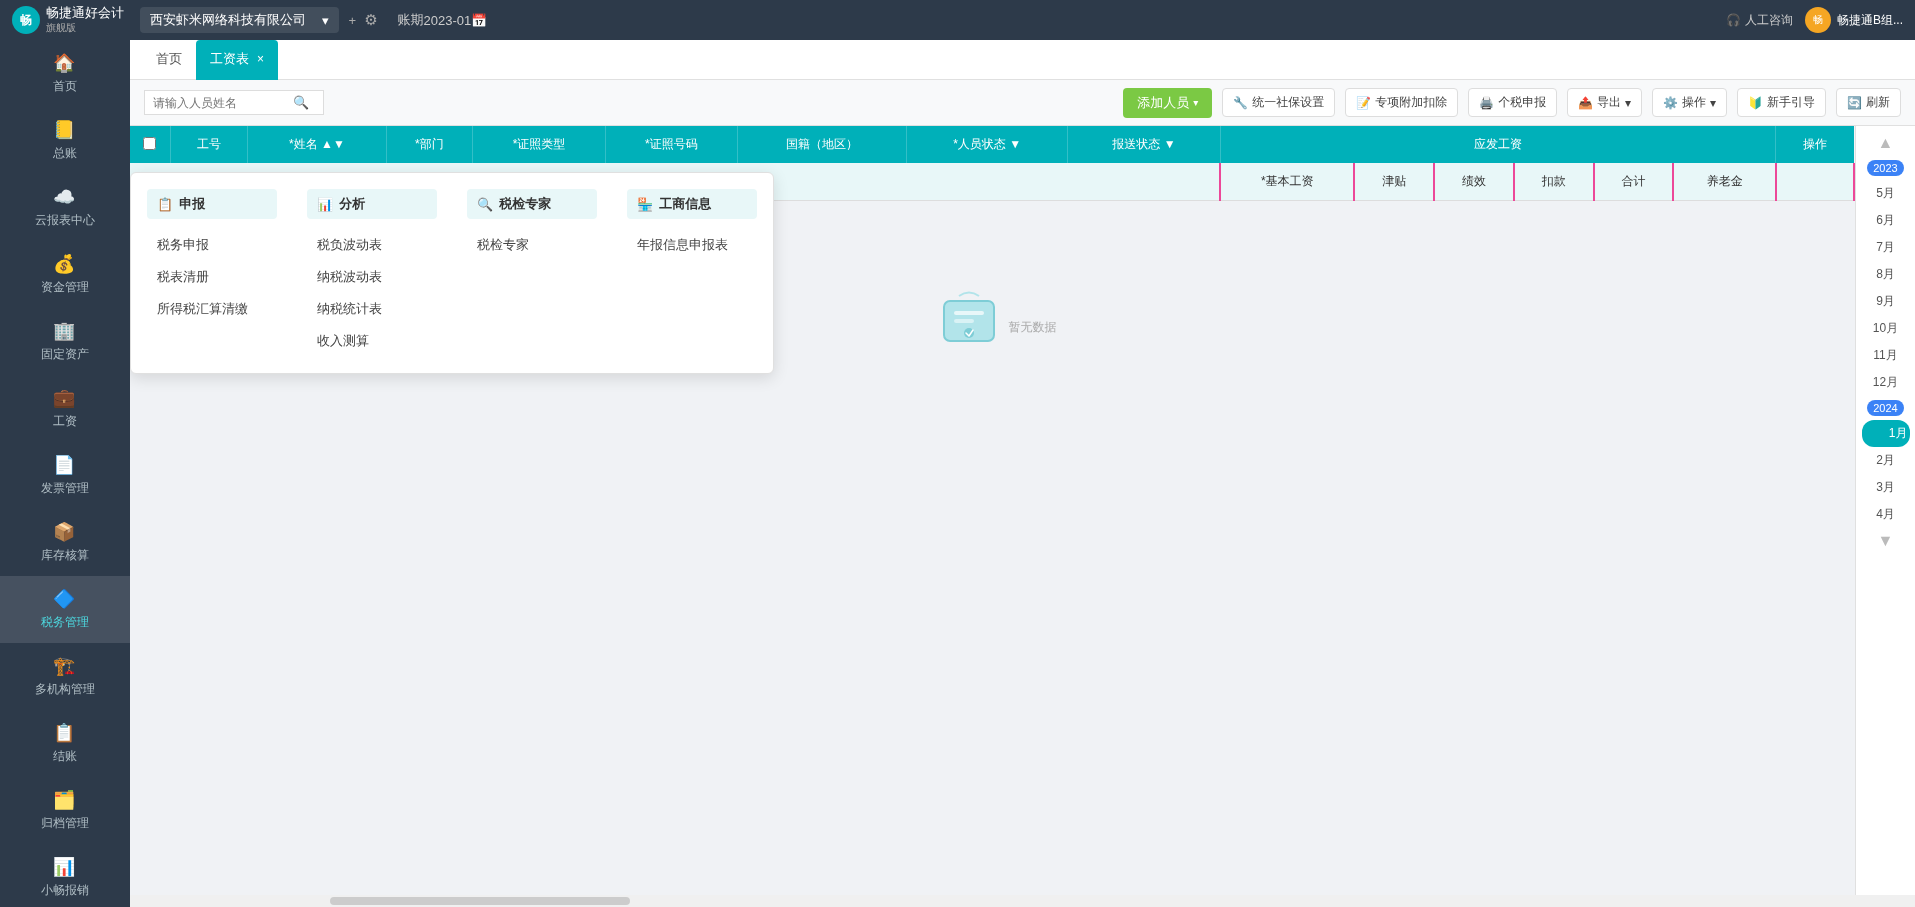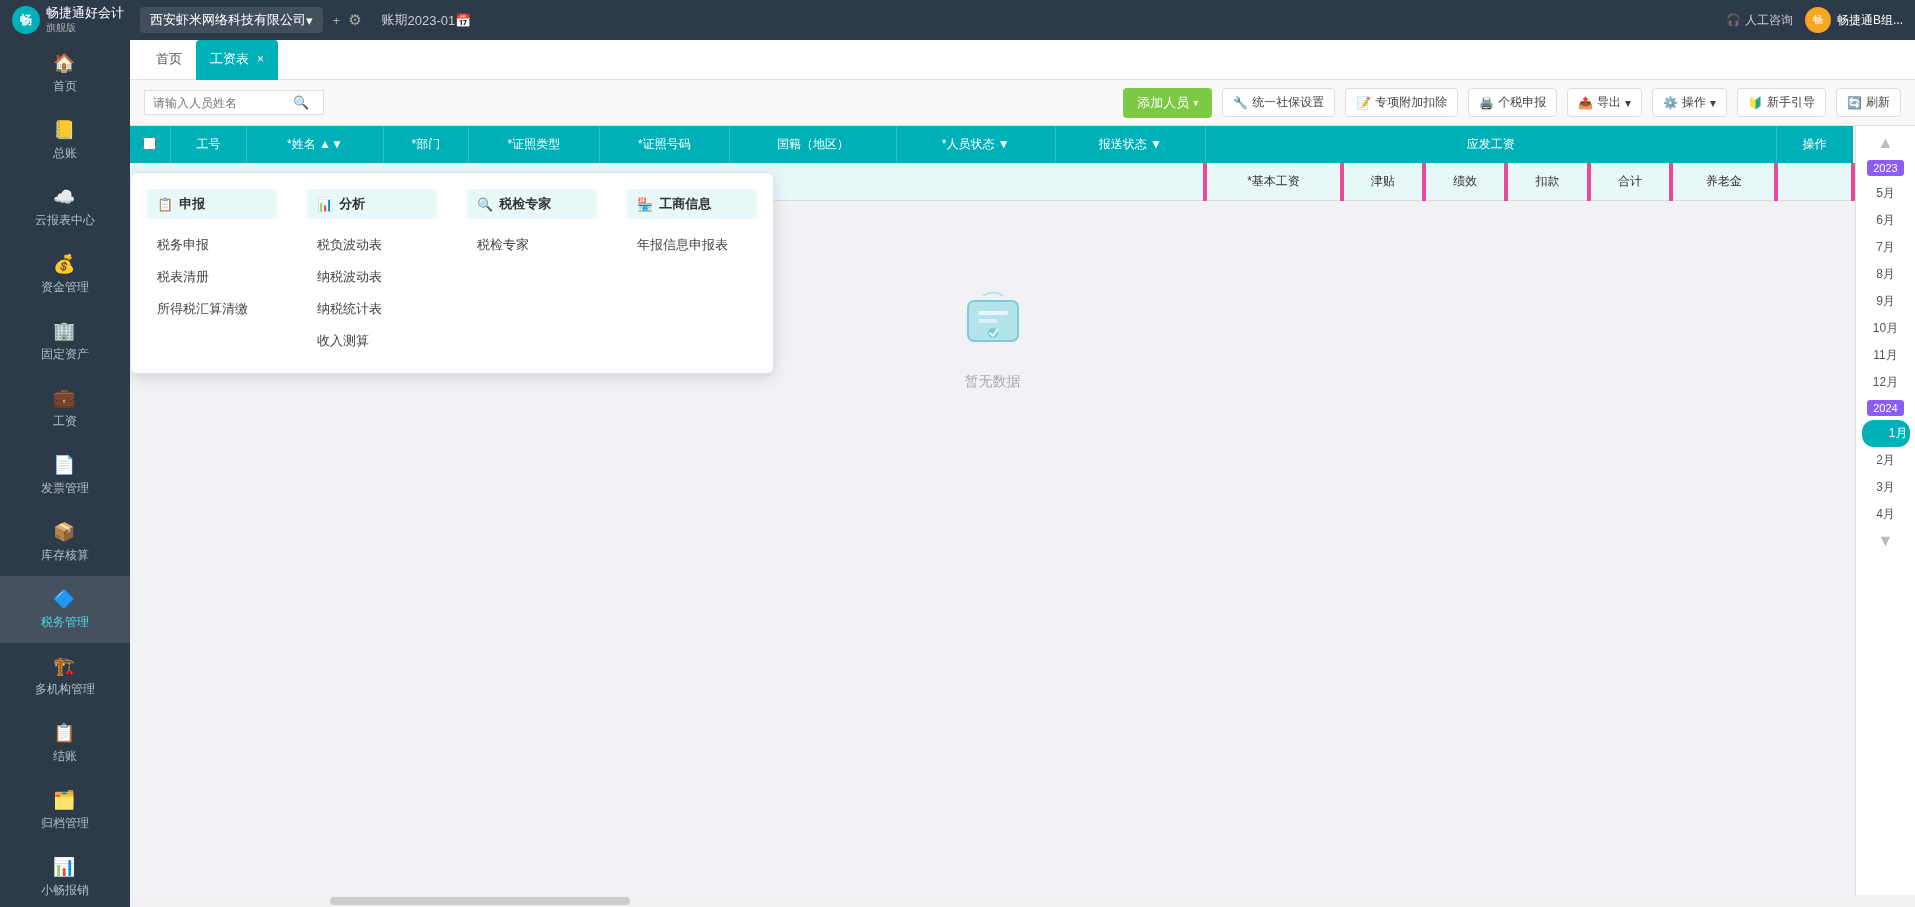--- a/index.html
+++ b/index.html
@@ -26,21 +26,21 @@
     .logo-icon {
       width: 28px; height: 28px;
       background: #00b0b9;
       border-radius: 50%;
       display: flex; align-items: center; justify-content: center;
       font-size: 12px; color: #fff; font-weight: bold;
     }
     .logo-text { font-size: 13px; color: #fff; line-height: 1.2; }
     .logo-sub { font-size: 10px; color: #aaa; }
     .company-selector {
-      display: flex; align-items: center; gap: 0;
+      display: flex; align-items: center; gap: 16px;
       background: rgba(255,255,255,0.1);
       border-radius: 4px; padding: 4px 10px;
       cursor: pointer; margin-left: 8px;
     }
     .company-name { font-size: 13px; color: #fff; }
     .period-info { display: flex; align-items: center; margin-left: 20px; color: #ccc; font-size: 13px; }
     .top-bar-right { margin-left: auto; display: flex; align-items: center; gap: 12px; }
     .service-btn { display: flex; align-items: center; gap: 4px; color: #ccc; font-size: 12px; cursor: pointer; }
     .user-btn { display: flex; align-items: center; gap: 6px; color: #fff; font-size: 12px; cursor: pointer; }
     .user-avatar { width: 26px; height: 26px; border-radius: 50%; background: #f5a623; display: flex; align-items: center; justify-content: center; font-size: 10px; color: #fff; }
@@ -181,31 +181,31 @@
     }
     thead th {
       padding: 10px 8px;
       text-align: center;
       border-right: 1px solid rgba(255,255,255,0.2);
       white-space: nowrap;
       font-weight: normal;
     }
     thead th:first-child { width: 40px; }
     .sub-header { background: #e8f7f8; }
-    .sub-header th { color: #333; font-size: 12px; border-right: 4px solid #ec4899; border-bottom: 1px solid #ddd; }
+    .sub-header th { color: #333; font-size: 12px; border-right: 2px solid #ec4899; border-bottom: 1px solid #ddd; }
 
     
     .empty-state {
       display: flex;
-      flex-direction: column;
+      flex-direction: row;
       align-items: center;
       justify-content: center;
       padding: 80px 0;
       color: #aaa;
-      font-size: 14px;
+      font-size: 12px;
     }
     .empty-icon {
       width: 80px; height: 80px;
       margin-bottom: 12px;
     }
 
     
     .dropdown-popup {
       position: absolute;
       top: 46px;
@@ -249,23 +249,23 @@
       display: flex;
       flex-direction: column;
       align-items: center;
       padding: 4px 0;
       flex-shrink: 0;
       overflow-y: auto;
     }
     .cal-year {
       font-size: 11px;
       color: #fff;
-      background: #8b5cf6;
+      background: #3b82f6;
       padding: 2px 6px;
-      border-radius: 3px;
+      border-radius: 8px;
       margin: 4px 0;
     }
     .cal-month {
       width: 48px;
       text-align: center;
       padding: 5px 2px;
       font-size: 12px;
       color: #555;
       cursor: pointer;
       border-radius: 3px;

